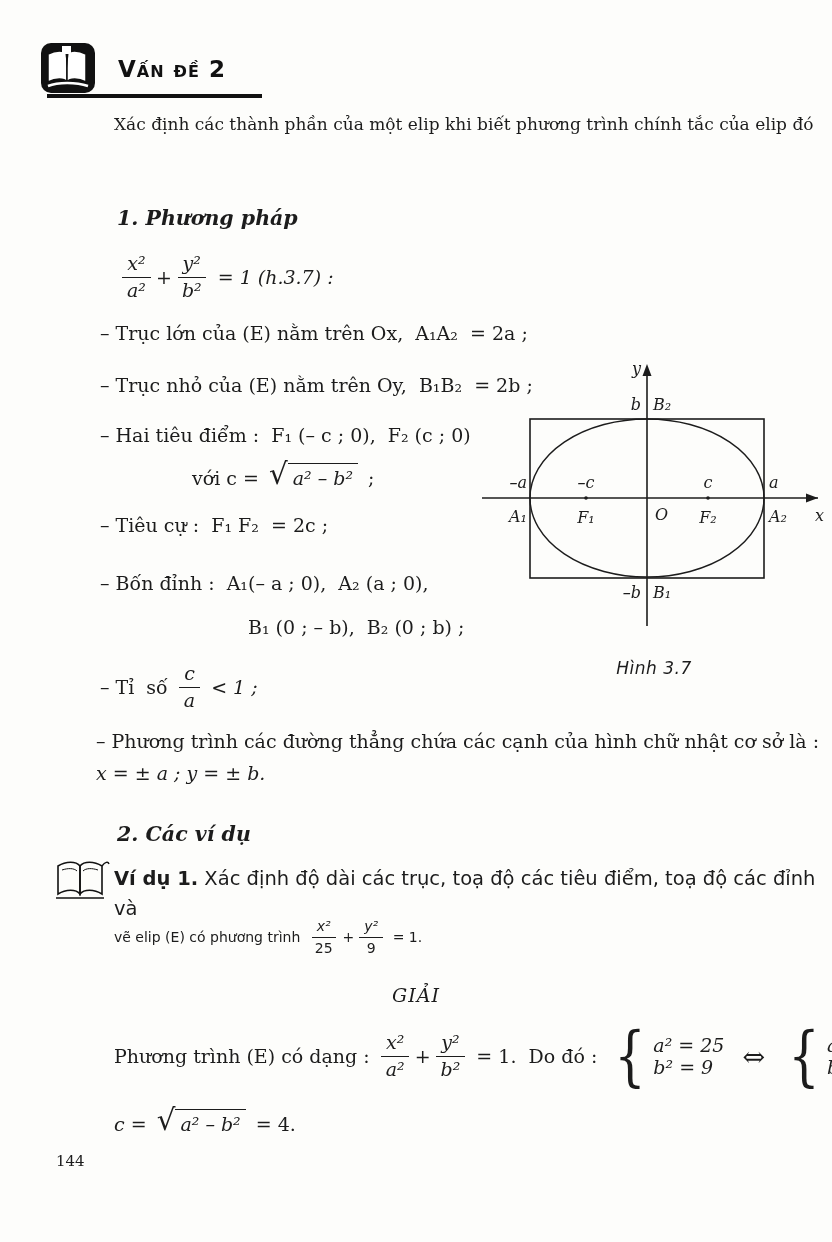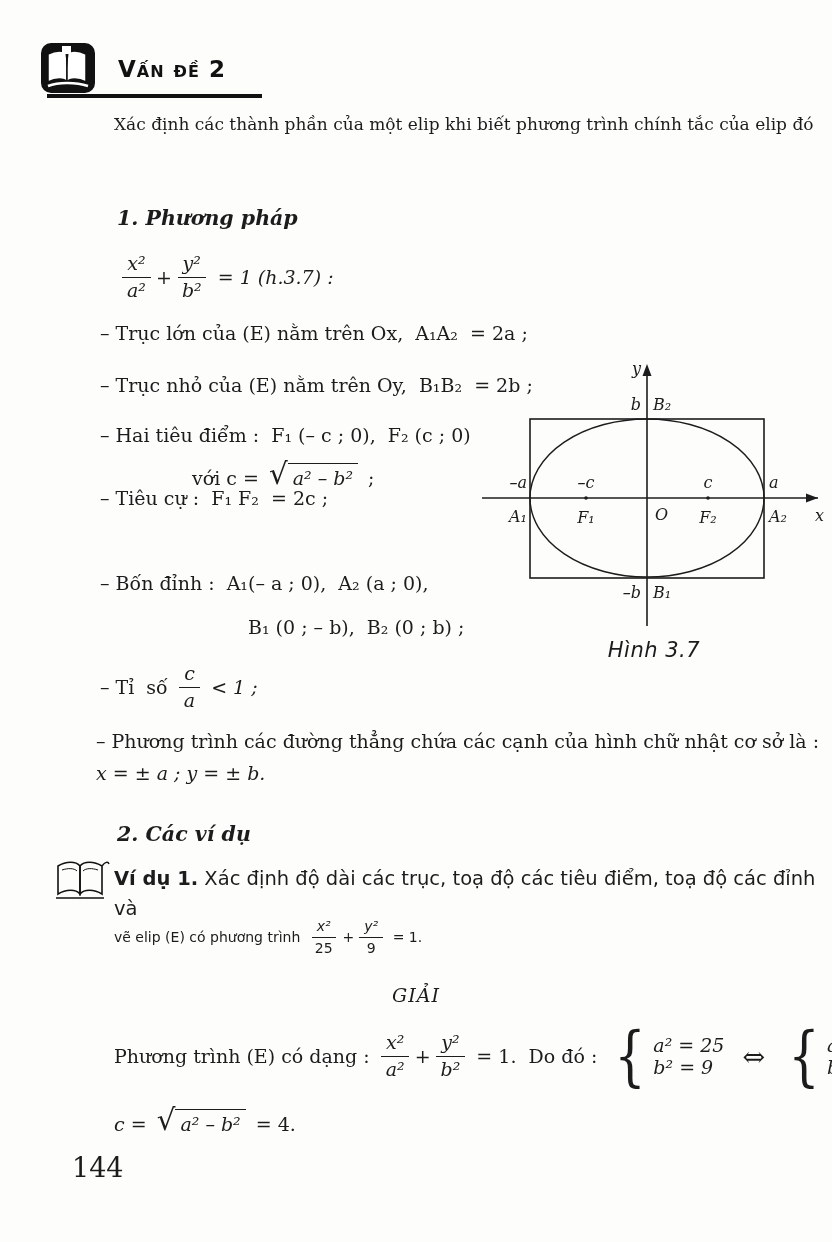--- a/index.html
+++ b/index.html
@@ -44,25 +44,25 @@
   .brace-sys .rows { display:flex; flex-direction:column; gap:0; font-style:italic; padding-left:2px; }
   .iff { font-size:27px; margin:0 12px; }
 
   .sans { font-family:"DejaVu Sans", sans-serif; }
 
   
   .figure { position:absolute; left:476px; top:358px; width:356px; }
   .figure svg { display:block; }
   .fig-caption {
     text-align:center; font-family:"DejaVu Sans", sans-serif; font-style:italic;
-    font-size:21px; margin-top:0; letter-spacing:0.5px;
+    font-size:17px; margin-top:20px; letter-spacing:0.5px;
   }
   .svg-label { font-family:"DejaVu Serif", serif; font-style:italic; font-size:16px; fill:#1c1c1c; }
 
-  .page-num { position:absolute; left:72px; top:1152px; font-size:27px; }
+  .page-num { position:absolute; left:56px; top:1152px; font-size:15px; }
 </style>
 </head>
 <body>
 
 <div class="page">
 
   <svg class="hdr-icon" viewBox="0 0 58 54">
     <rect x="1" y="1" width="54" height="50" rx="10" fill="#111"></rect>
     <path d="M8 12 C16 8 24 8 27 12 L27 40 C24 36 16 36 8 40 Z" fill="#fff" stroke="#111" stroke-width="1.5"></path>
     <path d="M46 12 C38 8 30 8 27 12 L27 40 C30 36 38 36 46 40 Z" fill="#fff" stroke="#111" stroke-width="1.5"></path>
@@ -96,21 +96,21 @@
 
   <div class="abs mrow" style="left:192px; top:458px; height:40px;">
     <span>với c = </span>
     <span class="sqrt">
       <span class="sign">√</span>
       <span class="radicand">a² – b²</span>
     </span>
     <span> ;</span>
   </div>
 
-  <div class="abs bullet" style="left:100px; top:487px;text-align:right;">– Tiêu cự :  F₁ F₂  = 2c ;</div>
+  <div class="abs bullet" style="left:100px; top:514px;text-align:right;">– Tiêu cự :  F₁ F₂  = 2c ;</div>
   <div class="abs bullet" style="left:100px; top:572px;">– Bốn đỉnh :  A₁(– a ; 0),  A₂ (a ; 0),</div>
   <div class="abs bullet" style="left:248px; top:616px;">B₁ (0 ; – b),  B₂ (0 ; b) ;</div>
 
   <div class="abs mrow" style="left:100px; top:656px; height:62px;">
     <span>– Tỉ  số </span>
     <span class="frac">
       <span class="num">c</span>
       <span class="den">a</span>
     </span>
     <span class="ital"> &lt; 1 ;</span>

